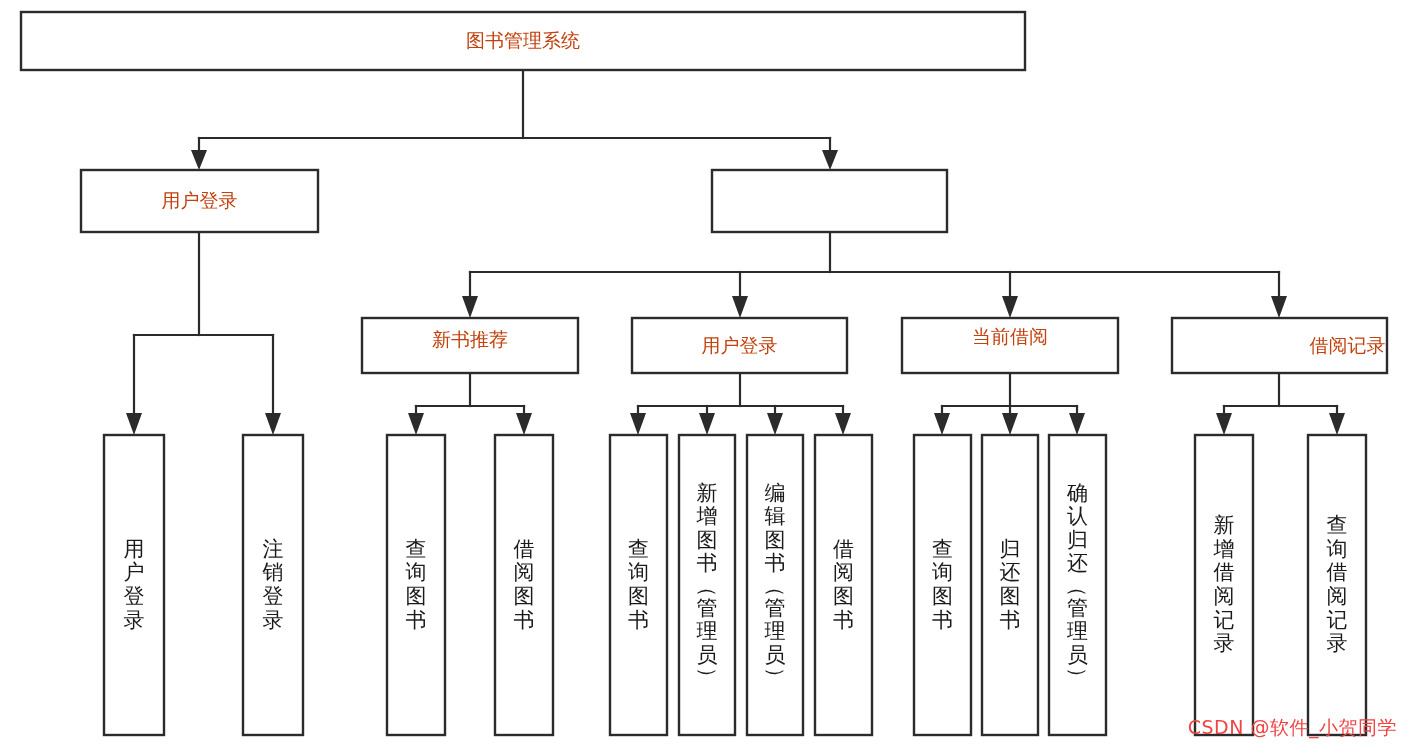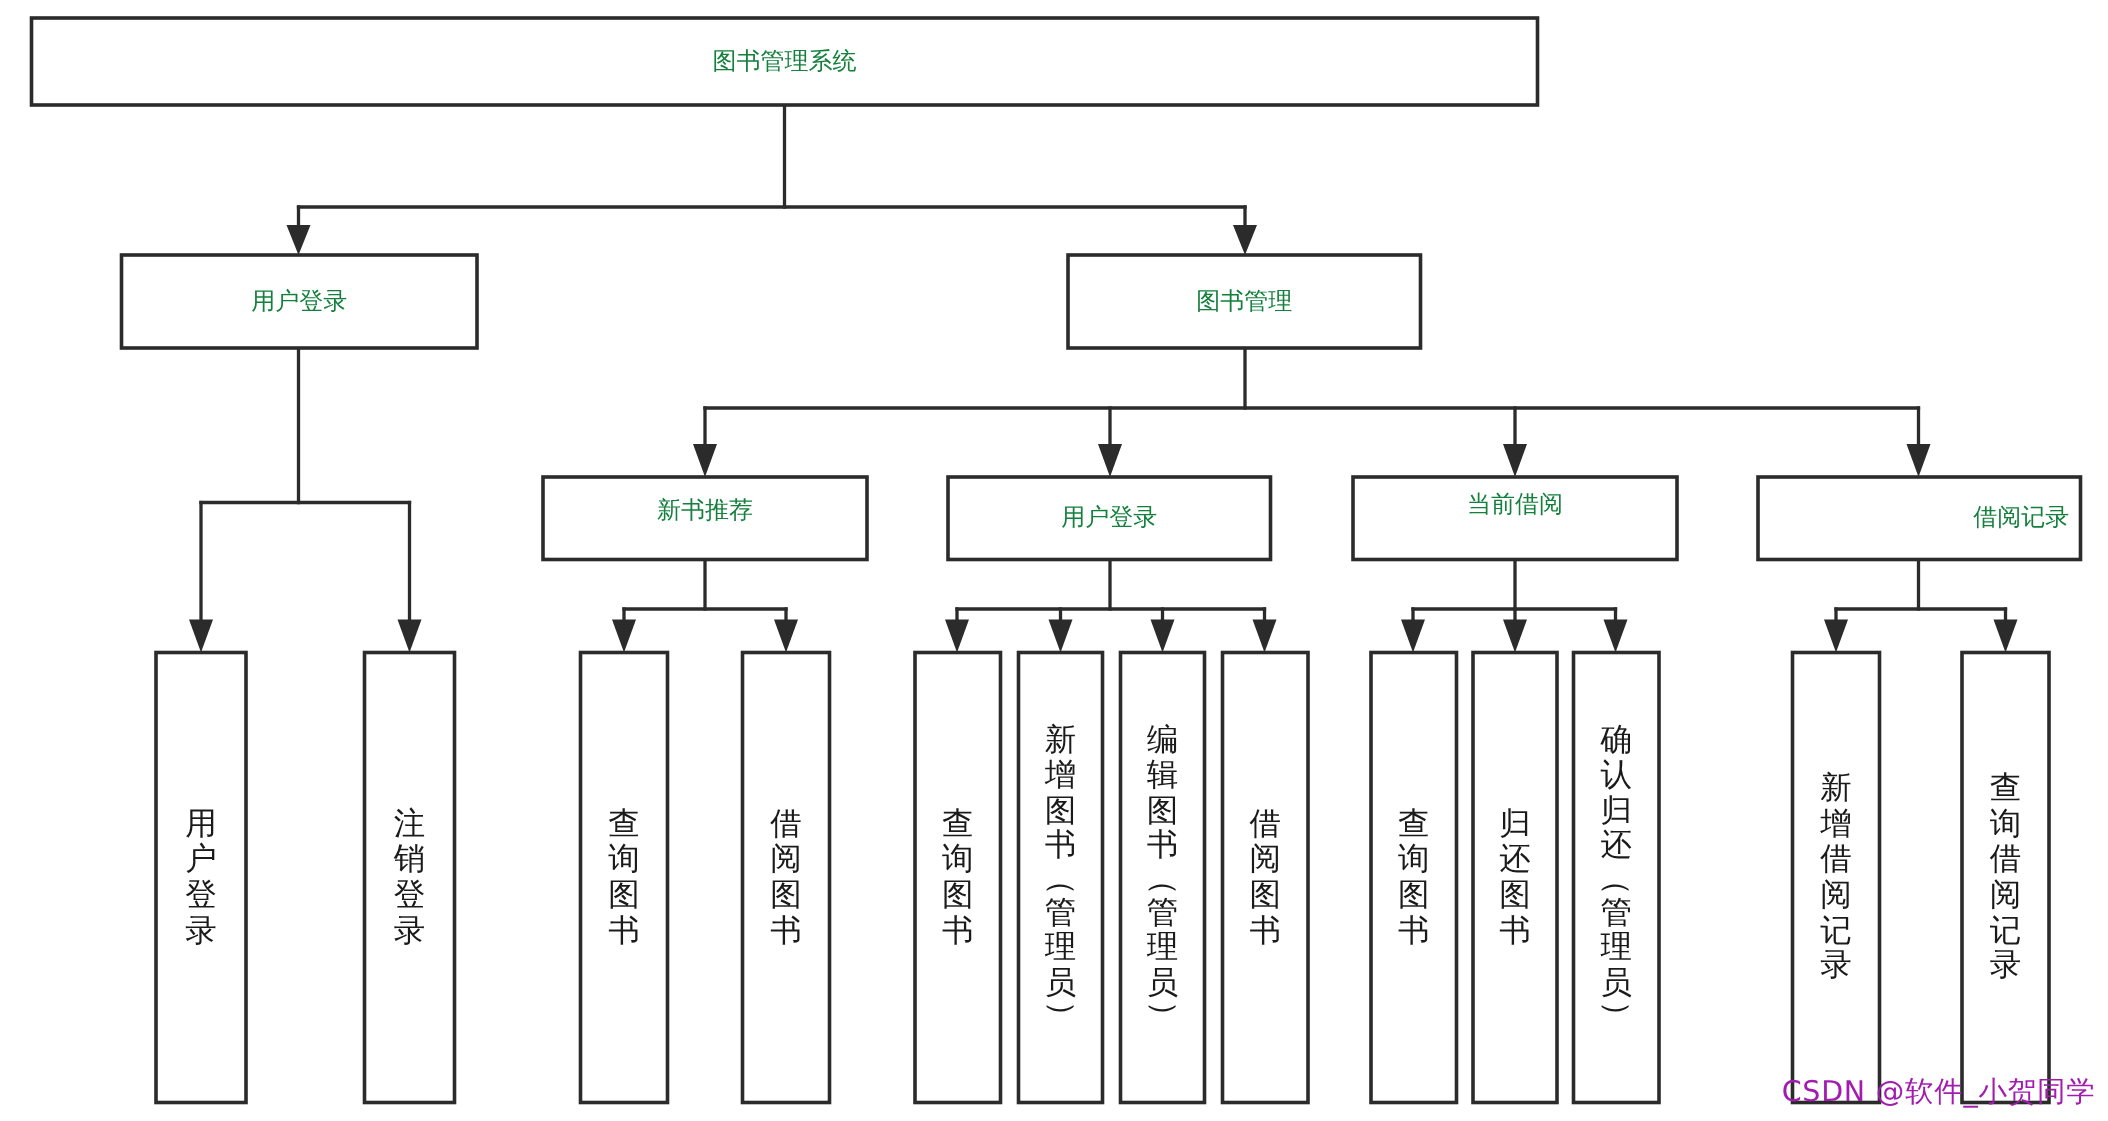--- a/index.html
+++ b/index.html
@@ -58,32 +58,32 @@
   }
   .vlabel span {
     display: block;
   }
   .hlabel {
     position: absolute;
     display: flex;
     align-items: center;
     justify-content: center;
     font-family: Liberation Mono, monospace;
-    font-size: 16px;
-    color: #15803d;
+    font-size: 19px;
+    color: #c2410c;
     pointer-events: none;
     white-space: nowrap;
   }
   #watermark {
     position: absolute;
     right: 8px;
     bottom: 6px;
     font-family: "DejaVu Sans", "Liberation Sans", sans-serif;
     font-size: 19px;
-    color: #a21caf;
+    color: #ef4444;
     letter-spacing: 0.5px;
     white-space: nowrap;
     user-select: none;
   }
 </style>
 </head>
 <body>
 
 <div id="diagram-root">
 
@@ -178,21 +178,20 @@
       <rect class="node-rect" x="1049" y="435" width="57" height="300"></rect>
 
       <rect class="node-rect" x="1195" y="435" width="58" height="300"></rect>
       <rect class="node-rect" x="1308" y="435" width="58" height="300"></rect>
     </g>
   </svg>
 
   <div class="hlabel" style="left:21px; top:12px; width:1004px; height:58px;">图书管理系统</div>
 
   <div class="hlabel" style="left:81px; top:170px; width:237px; height:62px;">用户登录</div>
-  <div class="hlabel" style="left:712px; top:170px; width:235px; height:62px;">图书管理</div>
 
   <div class="hlabel" style="left:362px; top:318px; width:216px; height:44px;">新书推荐</div>
   <div class="hlabel" style="left:632px; top:318px; width:215px; height:55px;">用户登录</div>
   <div class="hlabel" style="left:902px; top:309px; width:216px; height:55px;text-align:center;">当前借阅</div>
   <div class="hlabel" style="left:1240px; top:318px; width:215px; height:55px;">借阅记录</div>
 
   <div class="vlabel" style="left:104px; top:435px; width:60px; height:300px;"><span>用</span><span>户</span><span>登</span><span>录</span></div>
   <div class="vlabel" style="left:243px; top:435px; width:60px; height:300px;"><span>注</span><span>销</span><span>登</span><span>录</span></div>
 
   <div class="vlabel" style="left:387px; top:435px; width:58px; height:300px;"><span>查</span><span>询</span><span>图</span><span>书</span></div>

